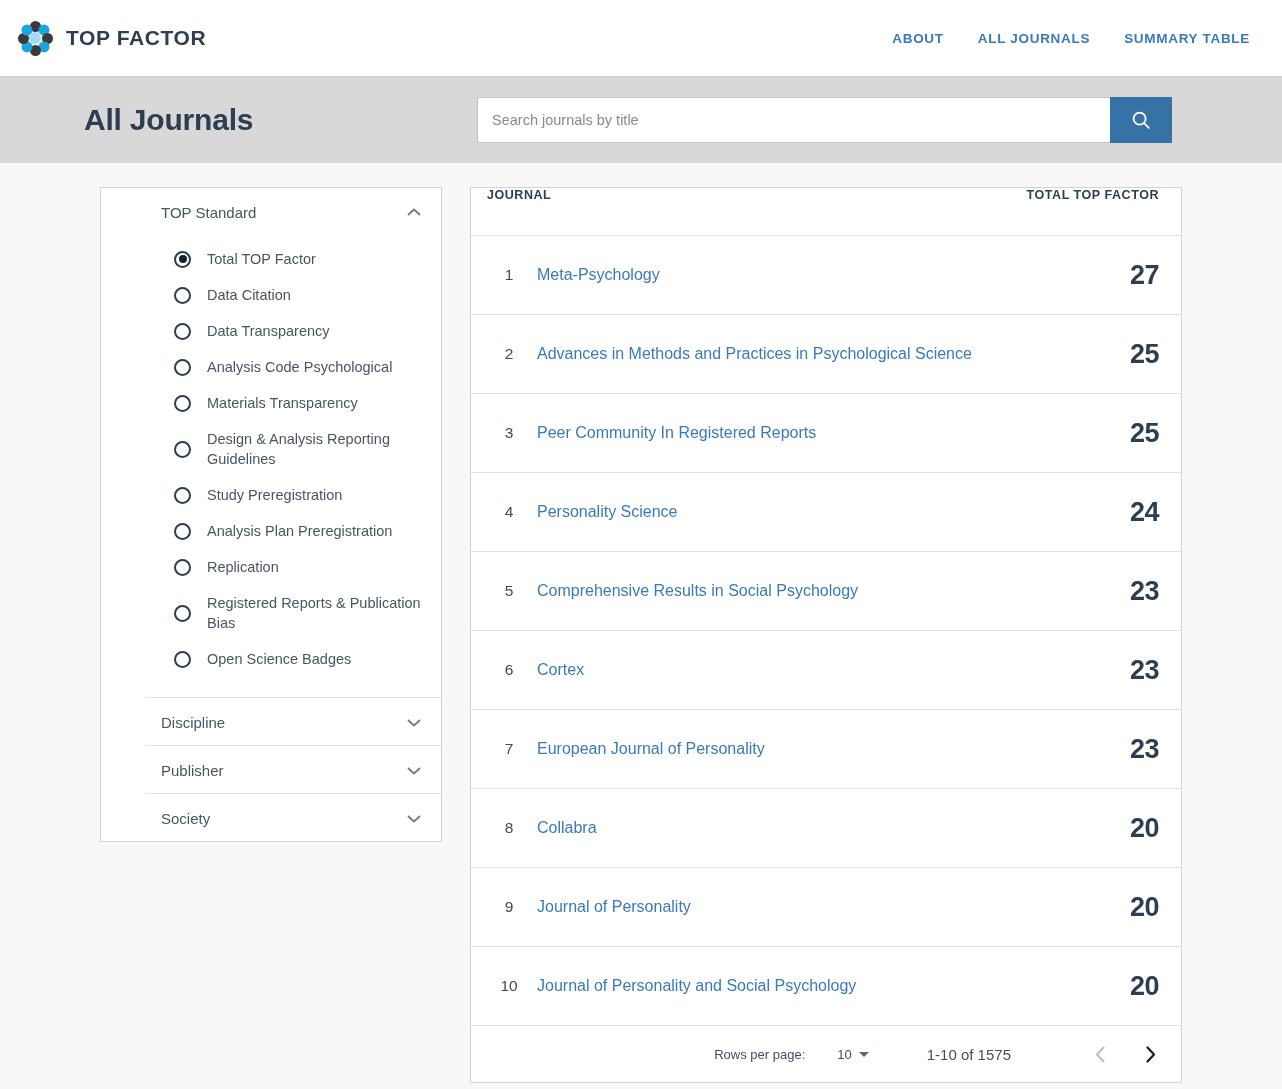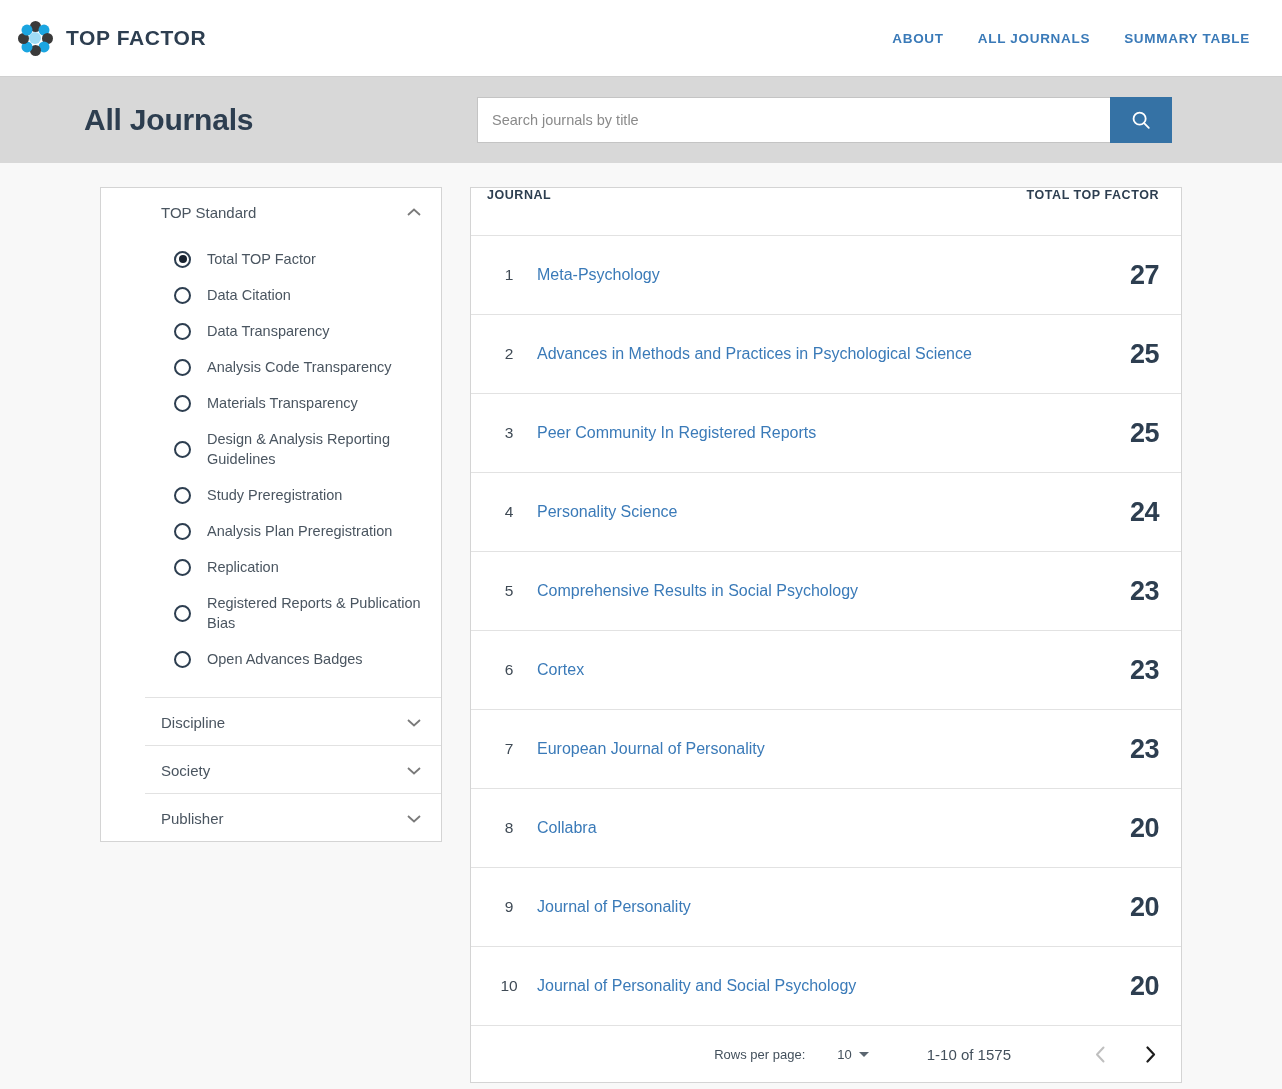--- a/index.html
+++ b/index.html
@@ -306,21 +306,21 @@
         <div class="radio-row">
           <span class="radio"></span>
           <span class="radio-label">Data Citation</span>
         </div>
         <div class="radio-row">
           <span class="radio"></span>
           <span class="radio-label">Data Transparency</span>
         </div>
         <div class="radio-row">
           <span class="radio"></span>
-          <span class="radio-label">Analysis Code Transparency</span>
+          <span class="radio-label">Analysis Code Psychological</span>
         </div>
         <div class="radio-row">
           <span class="radio"></span>
           <span class="radio-label">Materials Transparency</span>
         </div>
         <div class="radio-row">
           <span class="radio"></span>
           <span class="radio-label">Design &amp; Analysis Reporting Guidelines</span>
         </div>
         <div class="radio-row">
@@ -334,42 +334,42 @@
         <div class="radio-row">
           <span class="radio"></span>
           <span class="radio-label">Replication</span>
         </div>
         <div class="radio-row">
           <span class="radio"></span>
           <span class="radio-label">Registered Reports &amp; Publication Bias</span>
         </div>
         <div class="radio-row">
           <span class="radio"></span>
-          <span class="radio-label">Open Advances Badges</span>
+          <span class="radio-label">Open Science Badges</span>
         </div>
       </div>
     <div id="collapsed-sections">
         <div class="filter-section-head divider-row">
           <span class="ttl">Discipline</span>
           <span class="chev">
             <svg width="14" height="9" viewBox="0 0 14 9">
               <polyline points="1,2 7,7.5 13,2" fill="none" stroke="#7a7a7a" stroke-width="1.8"></polyline>
             </svg>
           </span>
         </div>
         <div class="filter-section-head divider-row">
-          <span class="ttl">Society</span>
+          <span class="ttl">Publisher</span>
           <span class="chev">
             <svg width="14" height="9" viewBox="0 0 14 9">
               <polyline points="1,2 7,7.5 13,2" fill="none" stroke="#7a7a7a" stroke-width="1.8"></polyline>
             </svg>
           </span>
         </div>
         <div class="filter-section-head divider-row">
-          <span class="ttl">Publisher</span>
+          <span class="ttl">Society</span>
           <span class="chev">
             <svg width="14" height="9" viewBox="0 0 14 9">
               <polyline points="1,2 7,7.5 13,2" fill="none" stroke="#7a7a7a" stroke-width="1.8"></polyline>
             </svg>
           </span>
         </div>
       </div>
   </aside>
 
   <section class="table-card">

